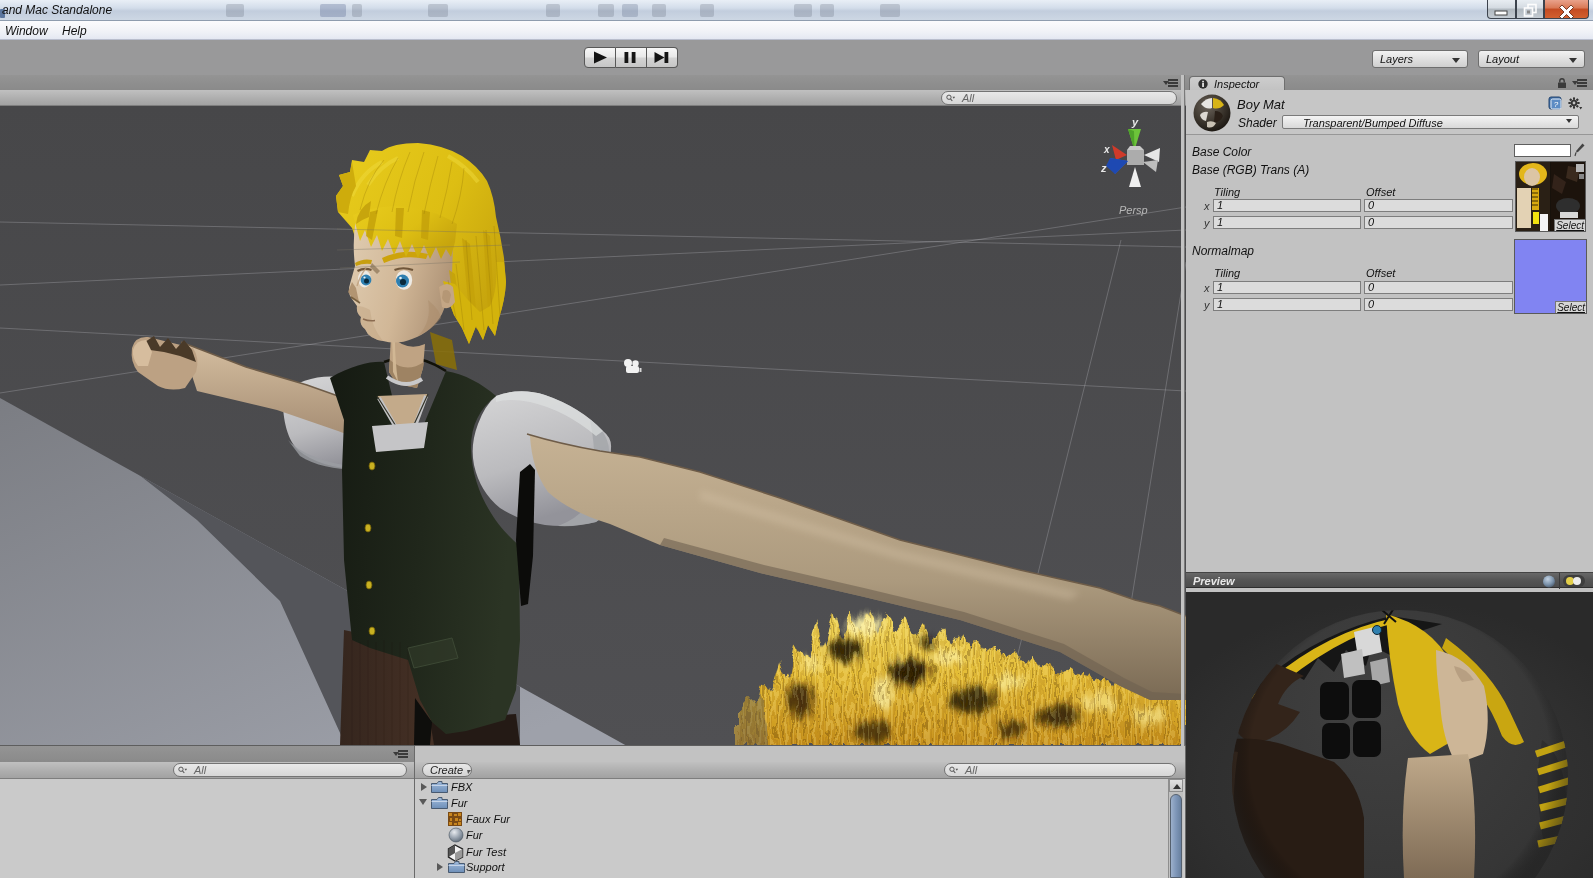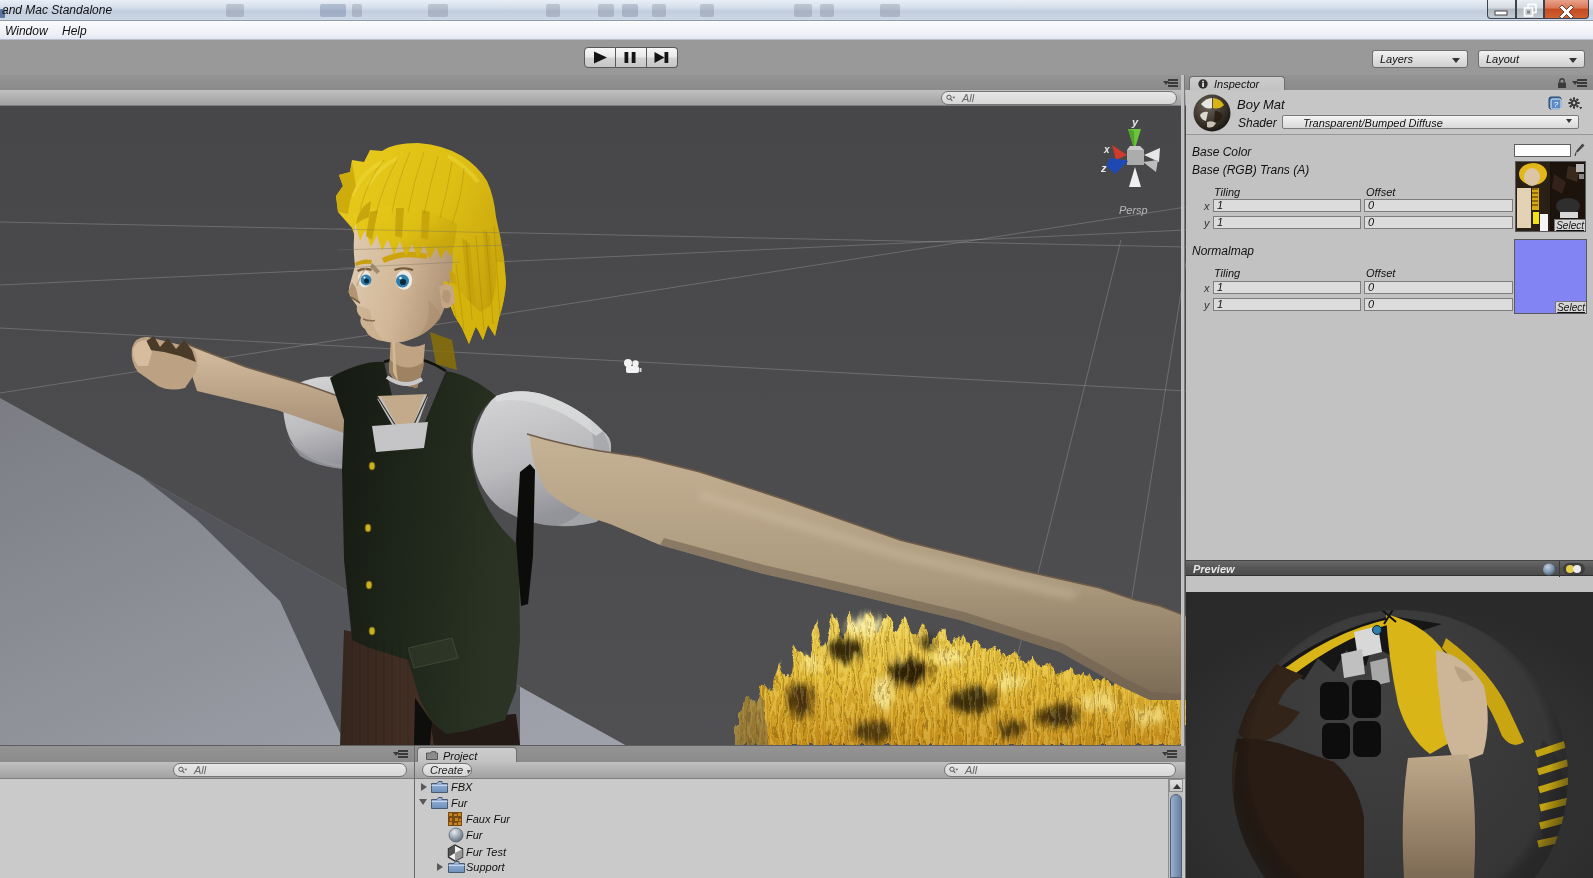--- a/index.html
+++ b/index.html
@@ -45,21 +45,21 @@
 .menuicon { position:absolute; width:14px; height:8px; }
 .menuicon div { position:absolute; right:0; width:10px; height:1.6px; background:#3A3A3A; }
 .menuicon .d1 { top:0; } .menuicon .d2 { top:3px; } .menuicon .d3 { top:6px; }
 .menuicon .tri { left:-1px; top:2px; width:0; height:0; border-left:3px solid transparent;
   border-right:3px solid transparent; border-top:4px solid #3A3A3A; background:none; }
 
 #insp { left:1186px; top:75px; width:407px; height:503px; }
 .ilabel { position:absolute; font-size:12px; color:#111; }
 .ifield { position:absolute; height:13px; background:#DCDCDC; border:1px solid #7D7D7D;
   font-size:11px; color:#111; padding-left:3px; line-height:11px; }
-#previewhdr { left:1186px; top:560px; width:407px; height:16px;
+#previewhdr { left:1186px; top:572px; width:407px; height:16px;
   background:linear-gradient(#686868 0%, #555 50%, #4C4C4C 100%);
   border-top:1px solid #444; border-bottom:1px solid #2E2E2E; }
 #previewhdr .t { position:absolute; left:7px; top:2px; font-size:11px; font-weight:bold; color:#E8E8E8; }
 #preview { left:1186px; top:592px; width:407px; height:286px; background:#2E2E2E; }
 
 #blpanel { left:0; top:746px; width:414px; height:132px; }
 #projpanel { left:415px; top:746px; width:770px; height:132px; }
 
 .vdiv { background:#6A6A6A; width:1px; }
 .hdiv { background:#5E5E5E; height:1px; }
@@ -619,34 +619,20 @@
           <line x1="5" y1="5.5" x2="7" y2="7.8" stroke="#555" stroke-width="1.2"></line>
           <path d="M7.2 3 l3 0 l-1.5 2.2 z" fill="#555"></path>
         </svg>
       <span style="position:absolute;left:20px;top:0px">All</span>
     </div>
   </div>
   <div style="position:absolute;left:0;top:33px;width:414px;height:99px;background:#CACACA"></div>
 </div>
 
 <div class="abs" id="projpanel">
-  <div class="strip" style="position:absolute;left:0;top:0;width:770px;height:16px">
-    <div class="tab" style="left:2px;top:1px;width:100px;height:15px">
-      <svg style="position:absolute;left:8px;top:3px" width="12" height="9" viewBox="0 0 12 9">
-          <path d="M0.5 2 h4 l1 -1.4 h4 v1.4 h2 v6.5 h-11 z" fill="#8C8C8C" stroke="#444" stroke-width="0.8"></path>
-        </svg>
-      <span style="position:absolute;left:25px;top:2px">Project</span>
-    </div>
-    <div class="menuicon" style="right:8px;top:4px">
-        <div class="tri"></div>
-        <div class="d1"></div>
-        <div class="d2"></div>
-        <div class="d3"></div>
-      </div>
-  </div>
   <div class="srow" style="position:absolute;left:0;top:16px;width:770px;height:17px">
     <div style="position:absolute;left:7px;top:1px;width:50px;height:14px;border:1px solid #747474;border-radius:7px;background:linear-gradient(#E8E8E8,#D4D4D4);font-size:11px;color:#222;padding:0 0 0 7px">Create <span style="color:#555;font-size:8px">▾</span></div>
     <div class="pill" style="left:529px;top:1px;width:232px">
       <svg class="mag" viewBox="0 0 10 10">
           <circle cx="3.3" cy="3.6" r="2.4" fill="none" stroke="#555" stroke-width="1.1"></circle>
           <line x1="5" y1="5.5" x2="7" y2="7.8" stroke="#555" stroke-width="1.2"></line>
           <path d="M7.2 3 l3 0 l-1.5 2.2 z" fill="#555"></path>
         </svg>
       <span style="position:absolute;left:20px;top:0px">All</span>
     </div>

